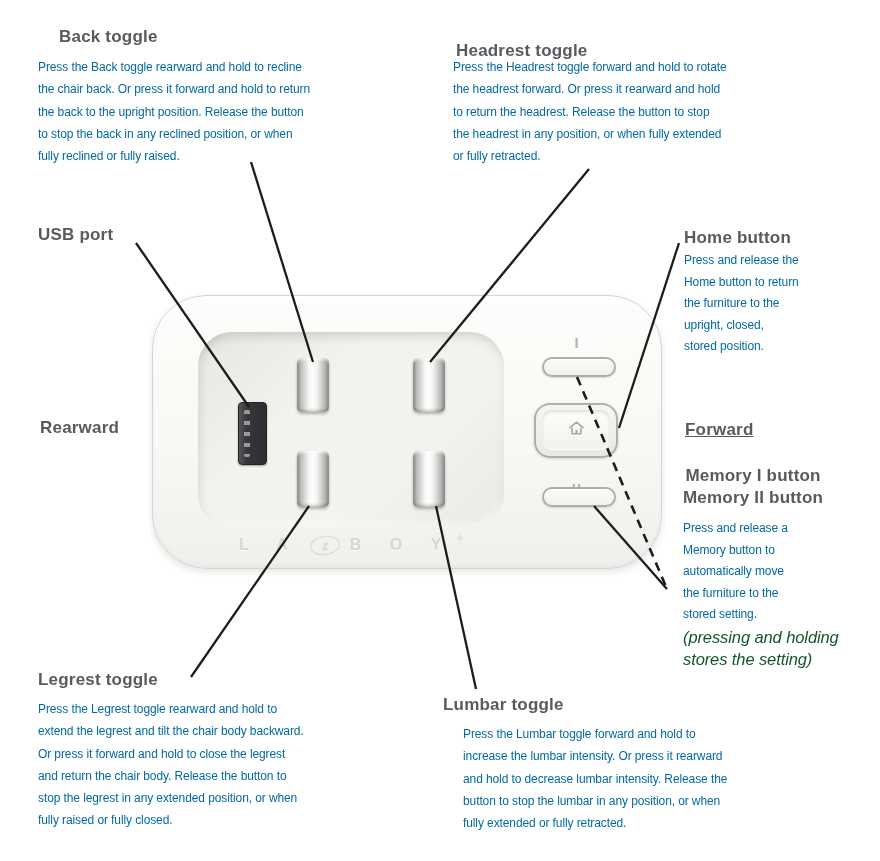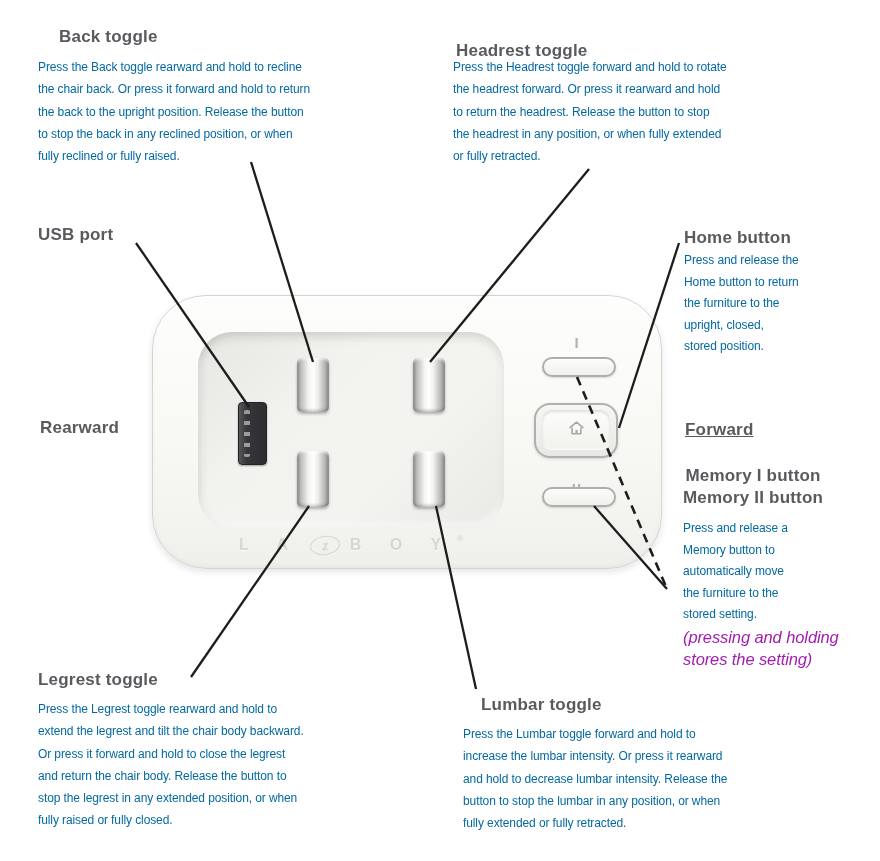--- a/index.html
+++ b/index.html
@@ -10,21 +10,21 @@
   .heading{
     position:absolute;font-size:17px;font-weight:bold;color:#595a5e;
     letter-spacing:.2px;white-space:pre-line;line-height:22px;
   }
   .bodytext{
     position:absolute;font-size:12px;color:#0369a1;line-height:22.3px;
     letter-spacing:-0.1px;white-space:pre-line;
   }
   .bodytext.narrow{line-height:21.6px;}
   .notetext{
-    position:absolute;font-size:16.5px;font-style:italic;color:#a21caf;
+    position:absolute;font-size:16.5px;font-style:italic;color:#14532d;
     line-height:21.6px;letter-spacing:-0.1px;white-space:pre-line;
   }
   
   .device{
     position:absolute;left:152px;top:295px;width:508px;height:272px;
     border-radius:54px;border:1px solid #d4d4d0;
     background:linear-gradient(180deg,#fdfdfb 0%,#f8f8f5 55%,#efefeb 100%);
     box-shadow:0 3px 7px rgba(0,0,0,.10), inset 0 2px 2px #ffffff, inset 0 -2px 4px rgba(0,0,0,.04);
   }
   .pocket{
@@ -134,21 +134,21 @@
 stores the setting)</div>
 
   <div class="heading" style="left:38px;top:669px;">Legrest toggle</div>
   <div class="bodytext" style="left:38px;top:698px;width:450px;">Press the Legrest toggle rearward and hold to
 extend the legrest and tilt the chair body backward.
 Or press it forward and hold to close the legrest
 and return the chair body. Release the button to
 stop the legrest in any extended position, or when
 fully raised or fully closed.</div>
 
-  <div class="heading" style="left:481px;top:694px;">Lumbar toggle</div>
+  <div class="heading" style="left:443px;top:694px;">Lumbar toggle</div>
   <div class="bodytext" style="left:463px;top:723px;width:450px;">Press the Lumbar toggle forward and hold to
 increase the lumbar intensity. Or press it rearward
 and hold to decrease lumbar intensity. Release the
 button to stop the lumbar in any position, or when
 fully extended or fully retracted.</div>
 
   <div class="device">
     <div class="pocket"></div>
 
     <div class="usb"></div>

